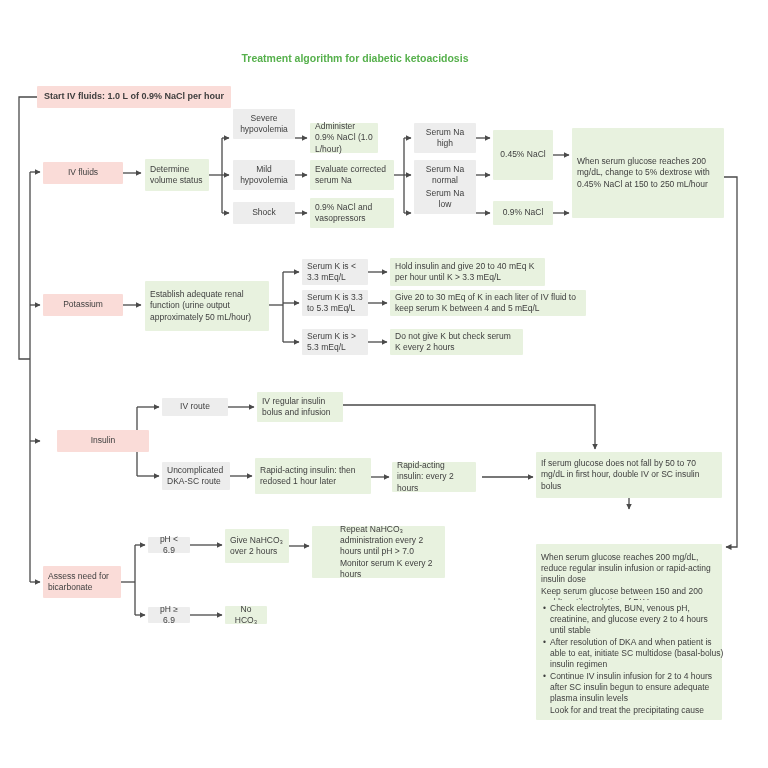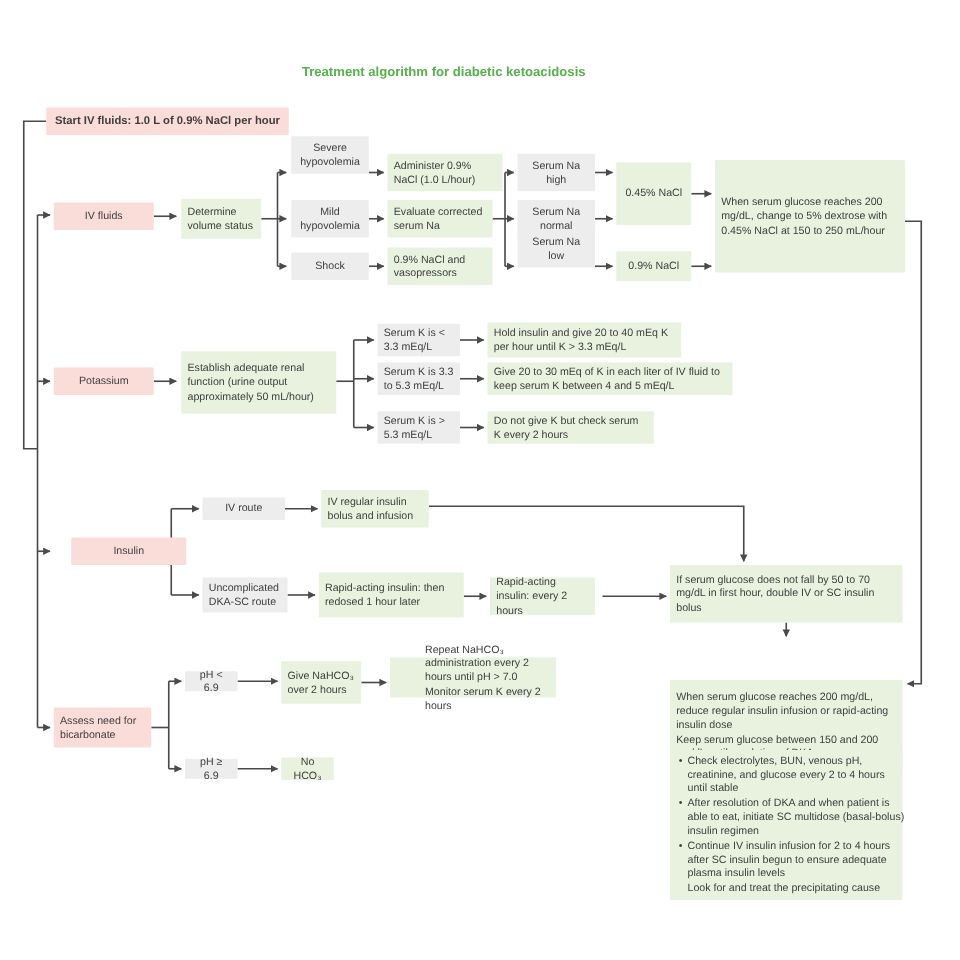--- a/index.html
+++ b/index.html
@@ -103,21 +103,21 @@
     </g>
   </svg>
 
   <div class="node pink center bold" style="left:37px;top:86px;width:194px;height:22px;">Start IV fluids: 1.0 L of 0.9% NaCl per hour</div>
 
   <div class="node pink center" style="left:43px;top:162px;width:80px;height:22px;">IV fluids</div>
   <div class="node green" style="left:145px;top:159px;width:64px;height:32px;">Determine volume status</div>
   <div class="node grey center" style="left:233px;top:109px;width:62px;height:30px;">Severe hypovolemia</div>
   <div class="node grey center" style="left:233px;top:160px;width:62px;height:30px;">Mild hypovolemia</div>
   <div class="node grey center" style="left:233px;top:202px;width:62px;height:22px;">Shock</div>
-  <div class="node green" style="left:310px;top:123px;width:92px;height:30px;">Administer 0.9% NaCl (1.0 L/hour)</div>
+  <div class="node green" style="left:310px;top:123px;width:68px;height:30px;">Administer 0.9% NaCl (1.0 L/hour)</div>
   <div class="node green" style="left:310px;top:160px;width:84px;height:30px;">Evaluate corrected serum Na</div>
   <div class="node green" style="left:310px;top:198px;width:84px;height:30px;">0.9% NaCl and vasopressors</div>
   <div class="node grey center" style="left:414px;top:123px;width:62px;height:30px;">Serum Na high</div>
   <div class="node grey center" style="left:414px;top:160px;width:62px;height:30px;">Serum Na normal</div>
   <div class="node grey center" style="left:414px;top:184px;width:62px;height:30px;">Serum Na low</div>
   <div class="node green center" style="left:493px;top:130px;width:60px;height:50px;">0.45% NaCl</div>
   <div class="node green center" style="left:493px;top:201px;width:60px;height:24px;text-align:right;">0.9% NaCl</div>
   <div class="node green" style="left:572px;top:128px;width:152px;height:90px;">When serum glucose reaches 200 mg/dL, change to 5% dextrose with 0.45% NaCl at 150 to 250 mL/hour</div>
 
   <div class="node pink center" style="left:43px;top:294px;width:80px;height:22px;">Potassium</div>
@@ -144,19 +144,19 @@
     <div class="b-item">Check electrolytes, BUN, venous pH, creatinine, and glucose every 2 to 4 hours until stable</div>
     <div class="b-item">After resolution of DKA and when patient is able to eat, initiate SC multidose (basal-bolus) insulin regimen</div>
     <div class="b-item">Continue IV insulin infusion for 2 to 4 hours after SC insulin begun to ensure adequate plasma insulin levels</div>
     <div class="b-item no-bullet">Look for and treat the precipitating cause</div>
   </div>
 
   <div class="node pink" style="left:43px;top:566px;width:78px;height:32px;">Assess need for bicarbonate</div>
   <div class="node grey center" style="left:148px;top:537px;width:42px;height:16px;">pH &lt; 6.9</div>
   <div class="node grey center" style="left:148px;top:607px;width:42px;height:16px;">pH ≥ 6.9</div>
   <div class="node green" style="left:225px;top:529px;width:64px;height:34px;">Give NaHCO₃ over 2 hours</div>
-  <div class="node green col" style="left:312px;top:526px;width:133px;height:32px;padding-left:28px;">
+  <div class="node green col" style="left:312px;top:526px;width:133px;height:52px;padding-left:28px;">
     <div>Repeat NaHCO₃ administration every 2 hours until pH &gt; 7.0</div>
     <div>Monitor serum K every 2 hours</div>
   </div>
   <div class="node green center" style="left:225px;top:606px;width:42px;height:18px;">No HCO₃</div>
 
 </div>
 
 </body></html>

